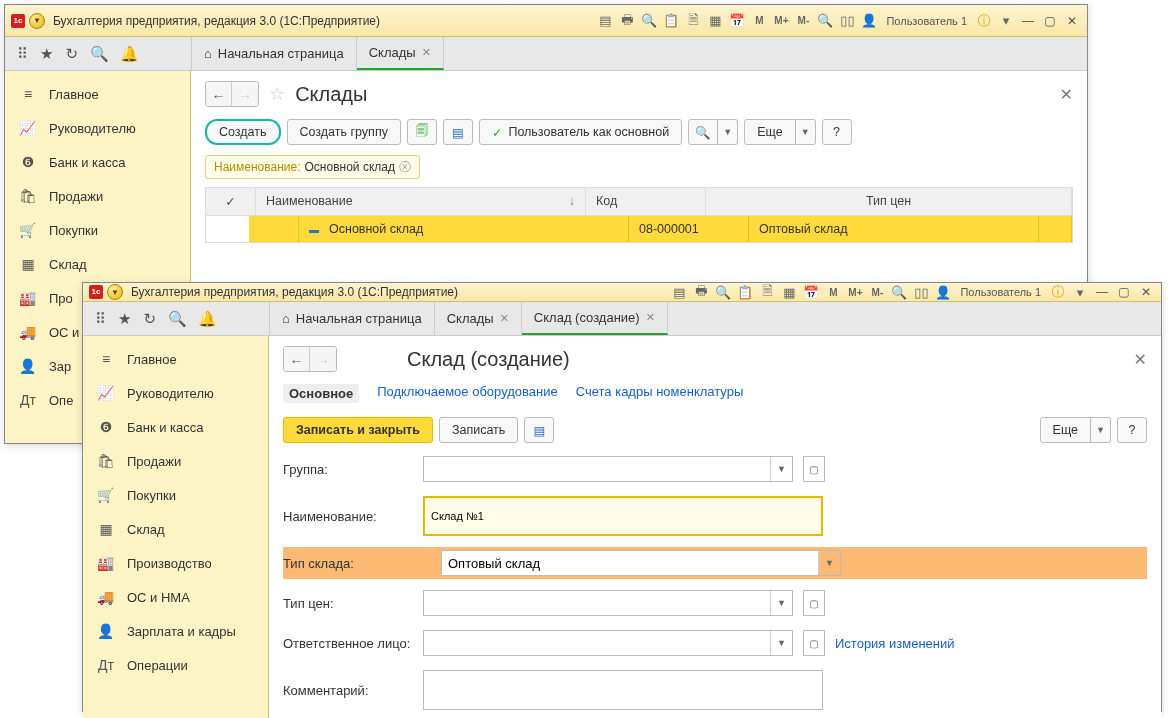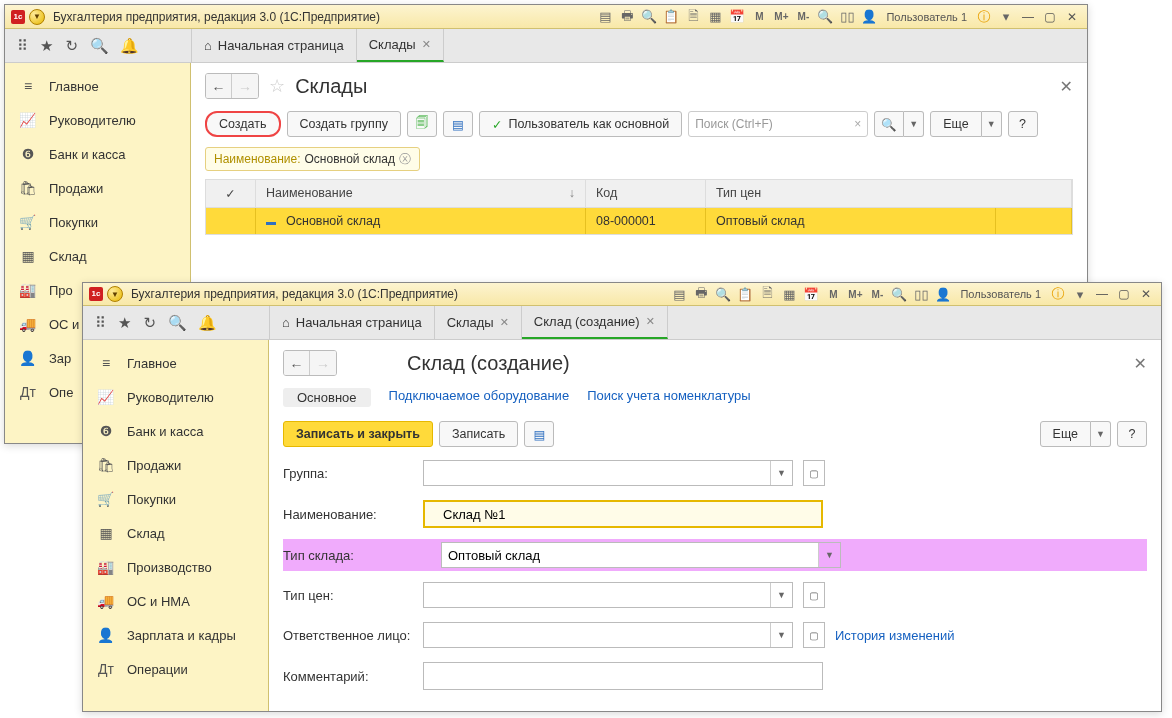--- a/index.html
+++ b/index.html
@@ -8,21 +8,21 @@
 .window {
   position: absolute;
   border: 1px solid #888;
   background: #fff;
   box-shadow: 0 2px 8px rgba(0,0,0,0.15);
   display: flex;
   flex-direction: column;
 }
 
 .titlebar {
-  height: 24px;
+  height: 32px;
   background: linear-gradient(#fdf4d0, #f8e8a8);
   border-bottom: 1px solid #d0c070;
   display: flex;
   align-items: center;
   padding: 0 6px;
   font-size: 12px;
   gap: 4px;
 }
 .titlebar .logo { width: 14px; height: 14px; background: #d02020; border-radius: 2px; font-size: 8px; color: #fff; text-align: center; line-height: 14px; font-weight: bold; }
 .titlebar .dropdown-circle { width: 16px; height: 16px; border-radius: 50%; background: radial-gradient(circle at 30% 30%, #ffeb99, #e8b800); border: 1px solid #b08000; display: flex; align-items: center; justify-content: center; font-size: 8px; color: #604000; }
@@ -95,54 +95,54 @@
 .nav-btn { width: 26px; height: 24px; display: flex; align-items: center; justify-content: center; font-size: 14px; color: #555; background: #f5f5f5; cursor: pointer; }
 .nav-btn:first-child { border-right: 1px solid #ccc; }
 .star { font-size: 18px; color: #ccc; cursor: pointer; }
 .page-title { font-size: 20px; color: #333; }
 .content-header .close-x { margin-left: auto; font-size: 16px; color: #777; cursor: pointer; }
 
 .toolbar { display: flex; align-items: center; gap: 6px; margin-bottom: 10px; flex-wrap: wrap; }
 .btn { height: 26px; padding: 0 12px; border: 1px solid #bbb; border-radius: 3px; background: #f8f8f8; font-size: 12.5px; color: #333; display: flex; align-items: center; gap: 6px; cursor: pointer; }
 .btn.icon-only { width: 30px; padding: 0; justify-content: center; }
 .btn.primary { background: #ffda3a; border-color: #e6b800; font-weight: bold; }
-.btn.highlighted { border: 2px solid #ef4444; border-radius: 12px; }
+.btn.highlighted { border: 2px solid #14b8a6; border-radius: 12px; }
 .search-box { flex: 0 0 180px; height: 26px; border: 1px solid #ccc; border-radius: 3px; padding: 0 6px; font-size: 12px; display: flex; align-items: center; color: #999; }
 .search-box .x { margin-left: auto; color: #aaa; }
 .split-btn { display: flex; }
 .split-btn .btn { border-top-right-radius: 0; border-bottom-right-radius: 0; }
 .split-btn .dd { width: 20px; height: 26px; border: 1px solid #bbb; border-left: none; border-radius: 0 3px 3px 0; background: #f8f8f8; display: flex; align-items: center; justify-content: center; font-size: 9px; color: #666; cursor: pointer; }
 
 .filter-chip { height: 24px; border: 1px solid #e6d080; background: #fffde8; border-radius: 3px; padding: 0 8px; display: inline-flex; align-items: center; font-size: 12px; gap: 4px; }
 .filter-chip .label { color: #b09000; }
 .filter-chip .value { color: #333; }
 .filter-chip .x { color: #999; cursor: pointer; }
 
 .table { border: 1px solid #ddd; margin-top: 8px; }
 .table-header { display: flex; background: #f0f0f0; border-bottom: 1px solid #ddd; }
 .table-header .th { padding: 6px 10px; font-size: 12.5px; color: #444; border-right: 1px solid #ddd; }
-.table-row { display: flex; background: #ffda3a; }
+.table-row { display: flex; background: #ffda3a; margin-left: 43px; }
 .table-row .td { padding: 6px 10px; font-size: 12.5px; color: #333; border-right: 1px solid #e6c020; }
 .th.c0, .td.c0 { width: 50px; text-align: center; }
 .th.c1, .td.c1 { width: 330px; }
 .th.c2, .td.c2 { width: 120px; }
 .th.c3, .td.c3 { width: 290px; }
-.th.c4, .td.c4 { flex: 1; }
+.th.c4, .td.c4 { flex: 1; text-align: center; }
 .th .sort { float: right; color: #888; }
 .td .folder-ico { color: #3070c0; margin-right: 10px; font-size: 10px; }
 
 
 .subtabs { display: flex; gap: 18px; font-size: 13px; margin-bottom: 14px; }
 .subtab { color: #1560c0; cursor: pointer; }
-.subtab.active { color: #333; background: #eee; padding: 2px 14px; border-radius: 3px; }
+.subtab.active { color: #333; background: #eee; padding: 2px 6px; border-radius: 3px; font-weight: bold; }
 
 .form-row { display: flex; align-items: center; gap: 10px; margin-bottom: 8px; font-size: 13px; padding: 3px 0; }
-.form-row.hl { background: #f0abfc; gap: 28px; }
+.form-row.hl { background: #fdba74; gap: 28px; }
 .form-label { width: 130px; color: #333; }
-.form-input { height: 28px; border: 1px solid #bbb; padding: 0 18px; font-size: 13px; }
+.form-input { height: 40px; border: 1px solid #bbb; padding: 0 6px; font-size: 11px; }
 .form-input.w400 { width: 400px; }
 .form-input.active { border: 2px solid #e6b800; background: #fffce8; }
 .combo { width: 400px; height: 26px; display: flex; border: 1px solid #bbb; }
 .combo input { flex: 1; border: none; padding: 0 6px; font-size: 13px; }
 .combo .dd-btn { width: 22px; border-left: 1px solid #ccc; display: flex; align-items: center; justify-content: center; font-size: 9px; color: #666; cursor: pointer; }
 .ext-btn { width: 22px; height: 26px; border: 1px solid #bbb; display: flex; align-items: center; justify-content: center; font-size: 10px; color: #666; cursor: pointer; }
 .link { color: #1560c0; font-size: 13px; cursor: pointer; }
 
 .toolbar-right { margin-left: auto; display: flex; gap: 6px; }
 .green-check { color: #26a626; }
@@ -259,24 +259,20 @@
         <button class="btn icon-only">
             <span style="color:#26a626;">🗐</span>
           </button>
         <button class="btn icon-only">
             <span class="icon-sheet">▤</span>
           </button>
         <button class="btn">
             <span class="green-check">✓</span>
             <span>Пользователь как основной</span>
           </button>
-        <div class="search-box">
-          <span>Поиск (Ctrl+F)</span>
-          <span class="x">×</span>
-        </div>
         <div class="split-btn">
           <button class="btn icon-only">
               <span class="icon-search-blue">🔍</span>
             </button>
           <div class="dd">▼</div>
         </div>
         <div class="split-btn">
           <button class="btn">Еще</button>
           <div class="dd">▼</div>
         </div>
@@ -410,21 +406,21 @@
           <div class="nav-btn">←</div>
           <div class="nav-btn" style="color:#ccc;">→</div>
         </div>
         <span class="page-title" style="margin-left:60px;">Склад (создание)</span>
         <span class="close-x">✕</span>
       </div>
 
       <div class="subtabs">
         <span class="subtab active">Основное</span>
         <span class="subtab">Подключаемое оборудование</span>
-        <span class="subtab">Поиск учета номенклатуры</span>
+        <span class="subtab">Счета кадры номенклатуры</span>
       </div>
 
       <div class="toolbar">
         <button class="btn primary">Записать и закрыть</button>
         <button class="btn">Записать</button>
         <button class="btn icon-only">
             <span class="icon-sheet">▤</span>
           </button>
         <div class="toolbar-right">
           <div class="split-btn">

